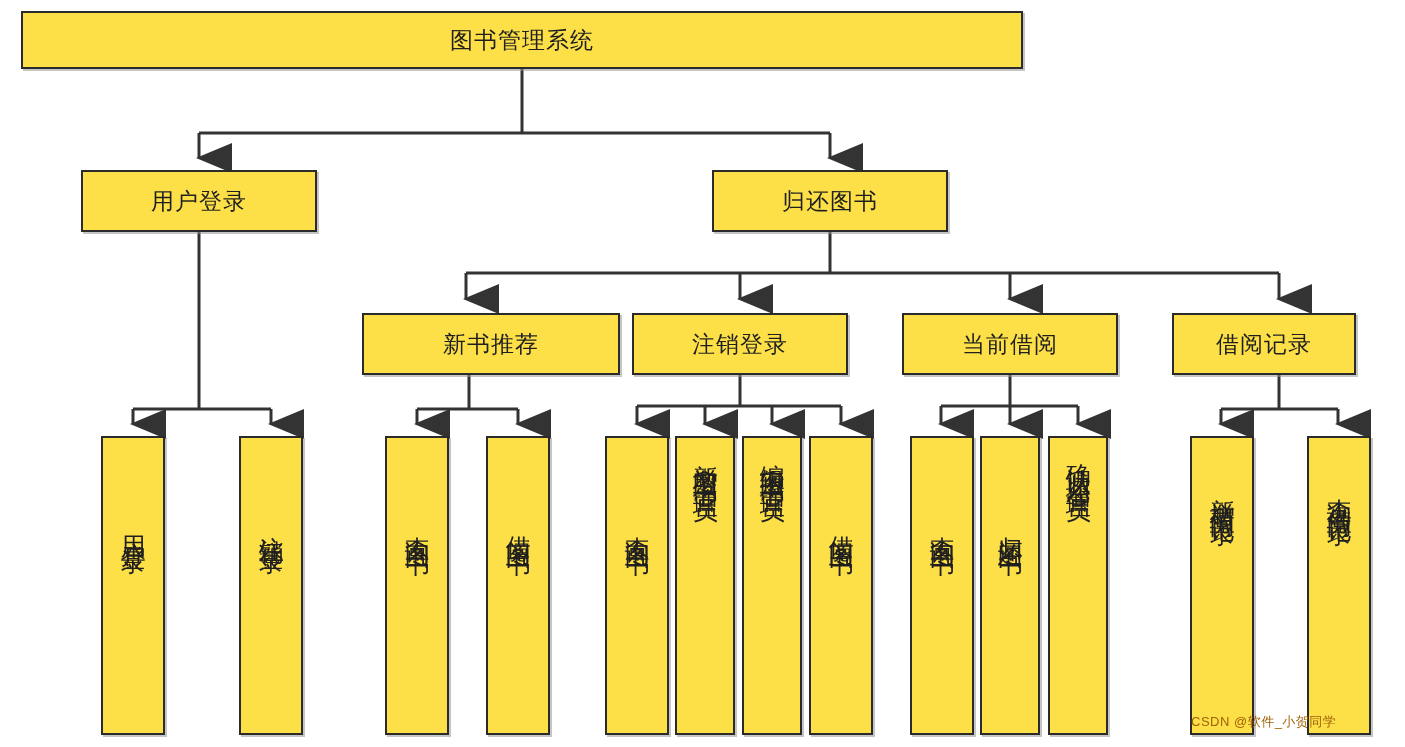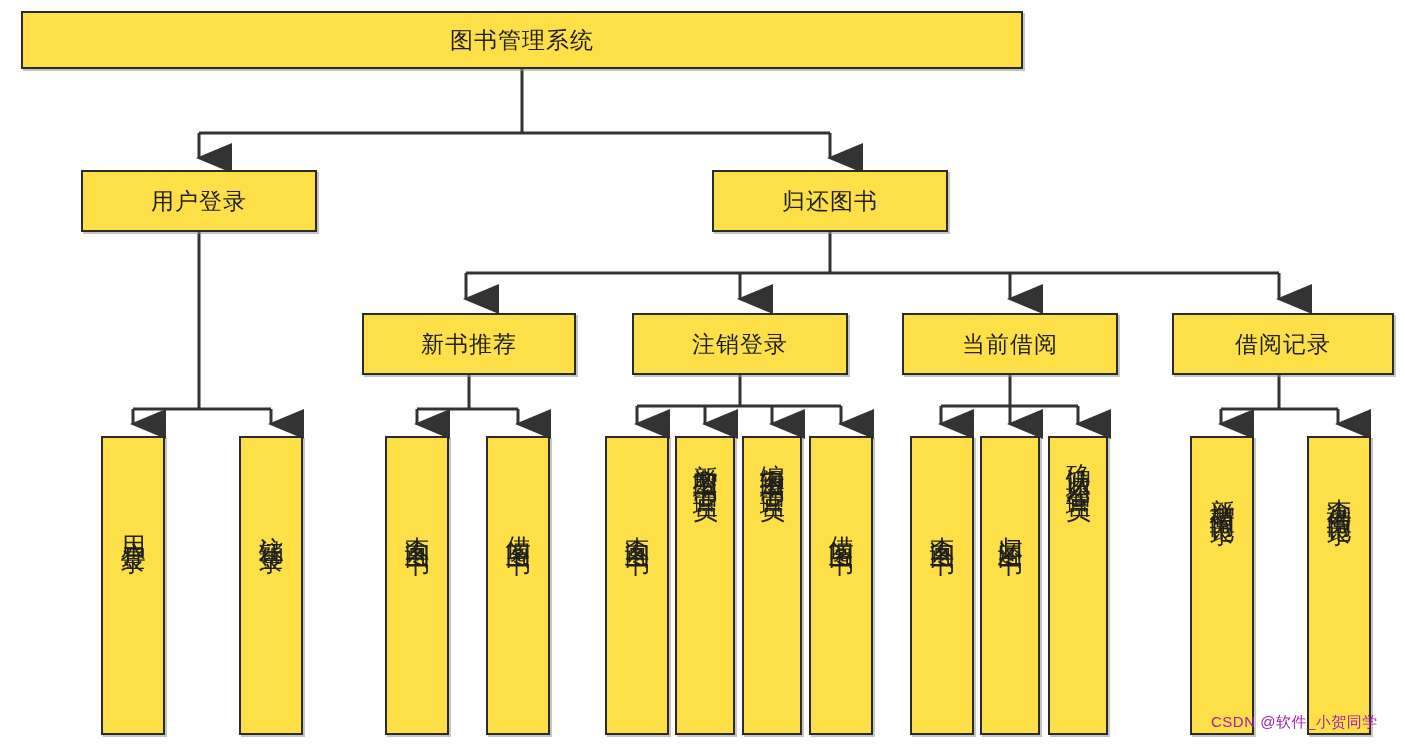--- a/index.html
+++ b/index.html
@@ -43,26 +43,25 @@
     font-size:25px;
     line-height:1.18;
     letter-spacing:5px;
     white-space:nowrap;
     display:block;
     margin-top:0;
   }
   .watermark{
     position:absolute;
     left:1191px;top:713px;
-    font-size:15px;
-    color:#a21caf;
+    font-size:13px;
+    color:#a16207;
     letter-spacing:0.5px;
     white-space:nowrap;
     font-family:"Liberation Sans","DejaVu Sans",sans-serif;
-    padding-left:20px;
   }
 </style>
 </head>
 <body>
 
 <div id="stage">
 
   <svg id="edges" viewBox="0 0 1405 747" width="1405" height="747" aria-hidden="true">
     <defs>
       <marker id="arr" viewBox="0 0 12 12" refX="6" refY="11" markerWidth="12" markerHeight="12" orient="auto-start-reverse">
@@ -117,30 +116,30 @@
     <span class="lbl">图书管理系统</span>
   </div>
 
   <div class="node" style="left:81px;top:170px;width:236px;height:62px;">
     <span class="lbl">用户登录</span>
   </div>
   <div class="node" style="left:712px;top:170px;width:236px;height:62px;">
     <span class="lbl">归还图书</span>
   </div>
 
-  <div class="node" style="left:362px;top:313px;width:214px;height:62px;align-items:center;">
+  <div class="node" style="left:362px;top:313px;width:258px;height:62px;align-items:center;">
     <span class="lbl">新书推荐</span>
   </div>
   <div class="node" style="left:632px;top:313px;width:216px;height:62px;">
     <span class="lbl">注销登录</span>
   </div>
   <div class="node" style="left:902px;top:313px;width:216px;height:62px;">
     <span class="lbl">当前借阅</span>
   </div>
-  <div class="node" style="left:1172px;top:313px;width:222px;height:62px;">
+  <div class="node" style="left:1172px;top:313px;width:184px;height:62px;">
     <span class="lbl">借阅记录</span>
   </div>
 
   <div class="node leaf" style="left:101px;top:436px;width:64px;height:299px;padding-top:78px;">
     <span class="lbl">用户登录</span>
   </div>
   <div class="node leaf" style="left:239px;top:436px;width:64px;height:299px;padding-top:78px;">
     <span class="lbl">注销登录</span>
   </div>
 

